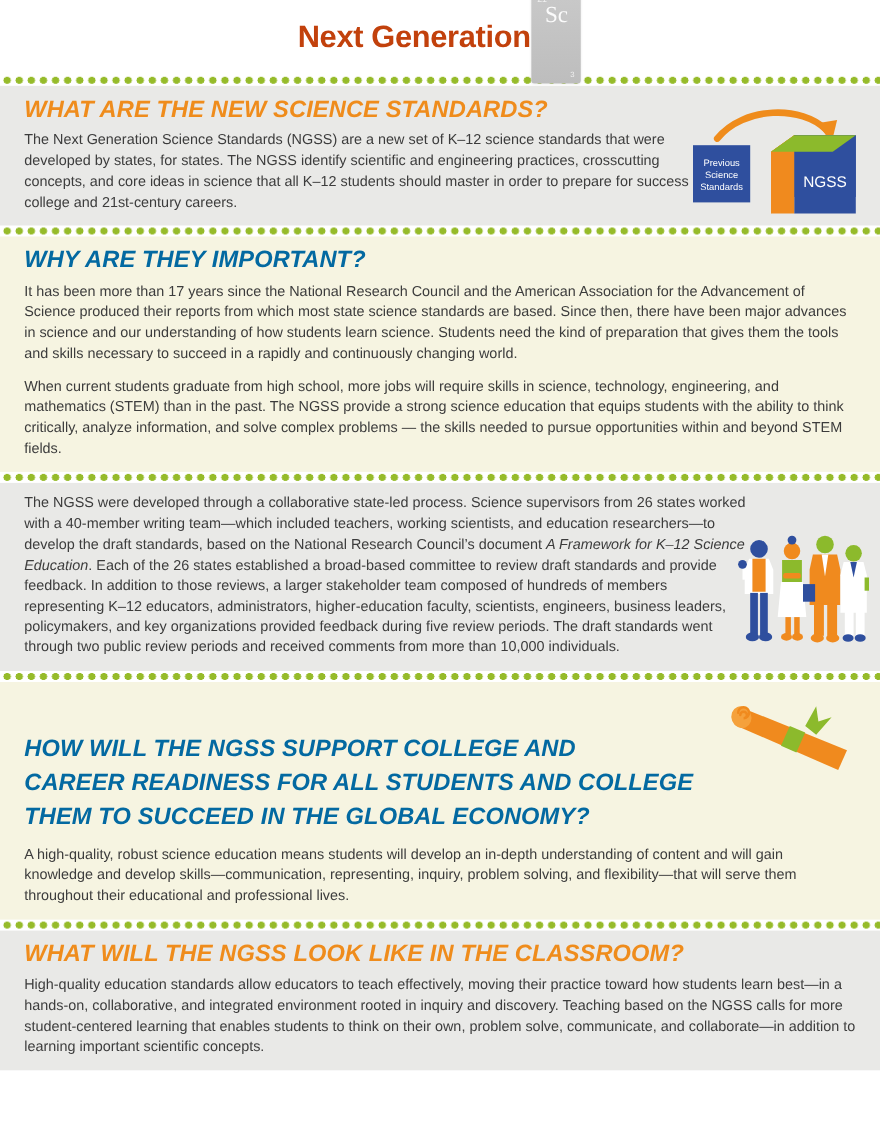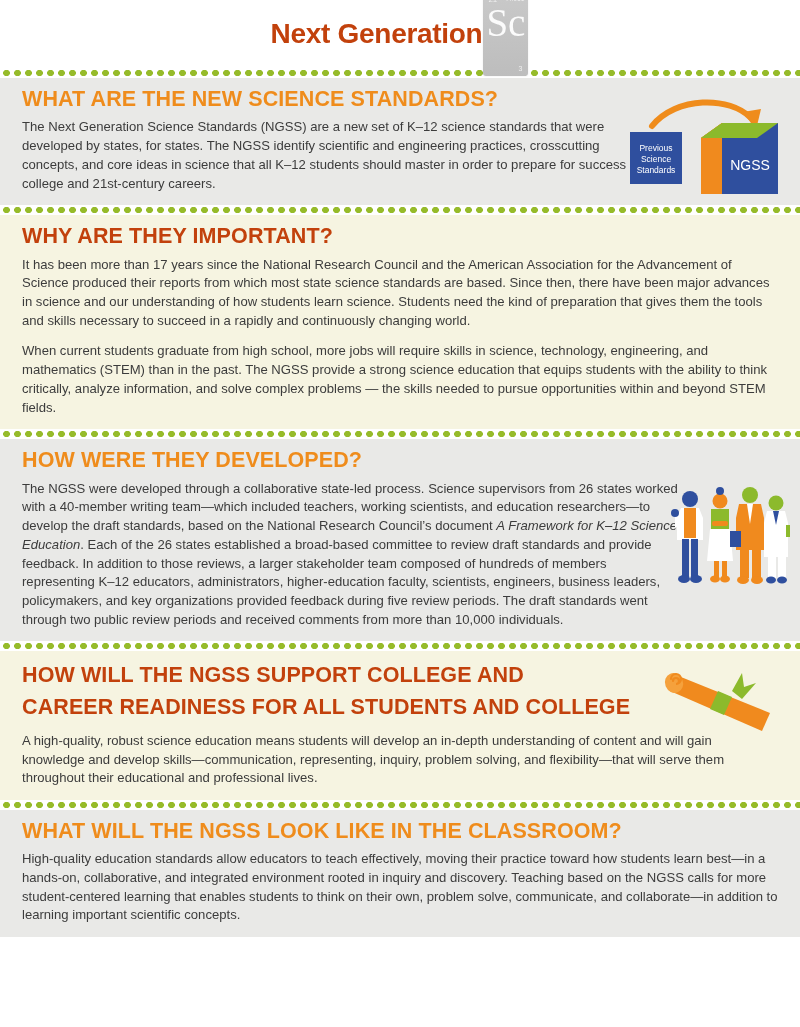--- a/index.html
+++ b/index.html
@@ -68,21 +68,21 @@
     position: absolute;
     top: 3px; right: 4px;
     font-size: 6.5px;
     color: #f0f0f0;
     font-family: "Liberation Sans", sans-serif;
   }
   .el-sym {
     position: absolute;
     top: 11px; left: 0; right: 0;
     text-align: center;
-    font-size: 39px;
+    font-size: 21px;
     color: #fbfbfb;
     font-family: "Liberation Serif", serif;
     font-weight: normal;
     line-height: 1;
   }
   .el-shells {
     position: absolute;
     bottom: 4px; right: 6px;
     font-size: 7px;
     color: #f0f0f0;
@@ -110,24 +110,25 @@
   .section.gray  { background: #e9e9e7; }
   .section.cream { background: #f6f4e1; }
 
   .sec-head {
     font-family: "Liberation Sans Narrow", "Liberation Sans", sans-serif;
     font-size: 21.5px;
     font-weight: bold;
     letter-spacing: 0.1px;
     line-height: 1.18;
     margin: 0 0 6px 0;
+    font-style: italic;
   }
   .sec-head.orange { color: #ef8c1c; }
-  .sec-head.green  { color: #c2410c; }
-  .sec-head.big { font-size: 21.5px; line-height: 1.45; margin-bottom: 9px; }
+  .sec-head.green  { color: #0369a1; }
+  .sec-head.big { font-size: 21.5px; line-height: 1.45; margin-bottom: 9px; margin-top: 36px; }
 
   .sec-body p {
     font-family: "Liberation Sans", sans-serif;
     font-size: 13.1px;
     line-height: 1.43;
     color: #3c3c3c;
     margin: 0 0 12px 0;
   }
   .sec-body p:last-child { margin-bottom: 0; }
   .sec-body i { font-style: italic; }
@@ -211,21 +212,20 @@
     <h2 class="sec-head green">WHY ARE THEY IMPORTANT?</h2>
     <div class="sec-body">
       <p>It has been more than 17 years since the National Research Council and the American Association for the Advancement of Science produced their reports from which most state science standards are based. Since then, there have been major advances in science and our understanding of how students learn science. Students need the kind of preparation that gives them the tools and skills necessary to succeed in a rapidly and continuously changing world.</p>
       <p>When current students graduate from high school, more jobs will require skills in science, technology, engineering, and mathematics (STEM) than in the past. The NGSS provide a strong science education that equips students with the ability to think critically, analyze information, and solve complex problems — the skills needed to pursue opportunities within and beyond STEM fields.</p>
     </div>
   </div>
 
   <div class="divider"></div>
 
   <div class="section gray">
-    <h2 class="sec-head orange">HOW WERE THEY DEVELOPED?</h2>
     <div class="sec-body narrow-3">
       <p><span>The NGSS were developed through a collaborative state-led process. Science supervisors from 26 states worked with a 40-member writing team—which included teachers, working scientists, and education researchers—to develop the draft standards, based on the National Research Council’s document </span><i>A Framework for K–12 Science Education</i><span>. Each of the 26 states established a broad-based committee to review draft standards and provide feedback. In addition to those reviews, a larger stakeholder team composed of hundreds of members representing K–12 educators, administrators, higher-education faculty, scientists, engineers, business leaders, policymakers, and key organizations provided feedback during five review periods. The draft standards went through two public review periods and received comments from more than 10,000 individuals.</span></p>
     </div>
 
     <svg class="art-people" viewBox="0 0 122 108">
 
       <circle cx="22" cy="18" r="8" fill="#2f4f9e"></circle>
       <path d="M13,27 h18 l4,10 v22 h-26 v-22 z" fill="#ffffff"></path>
       <path d="M16,27 h12 v30 h-12 z" fill="#f08a1e"></path>
       <rect x="14" y="58" width="7" height="38" fill="#2f4f9e"></rect>
@@ -264,20 +264,21 @@
       <rect x="118" y="44" width="5" height="12" fill="#8cba2c"></rect>
     </svg>
   </div>
 
   <div class="divider"></div>
 
   <div class="section cream">
     <h2 class="sec-head green big">
       <span>HOW WILL THE NGSS SUPPORT COLLEGE AND</span><br>
       <span>CAREER READINESS FOR ALL STUDENTS AND COLLEGE</span><br>
+      <span>THEM TO SUCCEED IN THE GLOBAL ECONOMY?</span>
     </h2>
     <div class="sec-body">
       <p>A high-quality, robust science education means students will develop an in-depth understanding of content and will gain knowledge and develop skills—communication, representing, inquiry, problem solving, and flexibility—that will serve them throughout their educational and professional lives.</p>
     </div>
 
     <svg class="art-diploma" viewBox="0 0 130 84">
 
       <path d="M18,18 L112,56 L104,74 L12,34 Z" fill="#f08a1e"></path>
 
       <ellipse cx="16" cy="26" rx="9" ry="10" fill="#f5a13c" transform="rotate(-22 16 26)"></ellipse>

